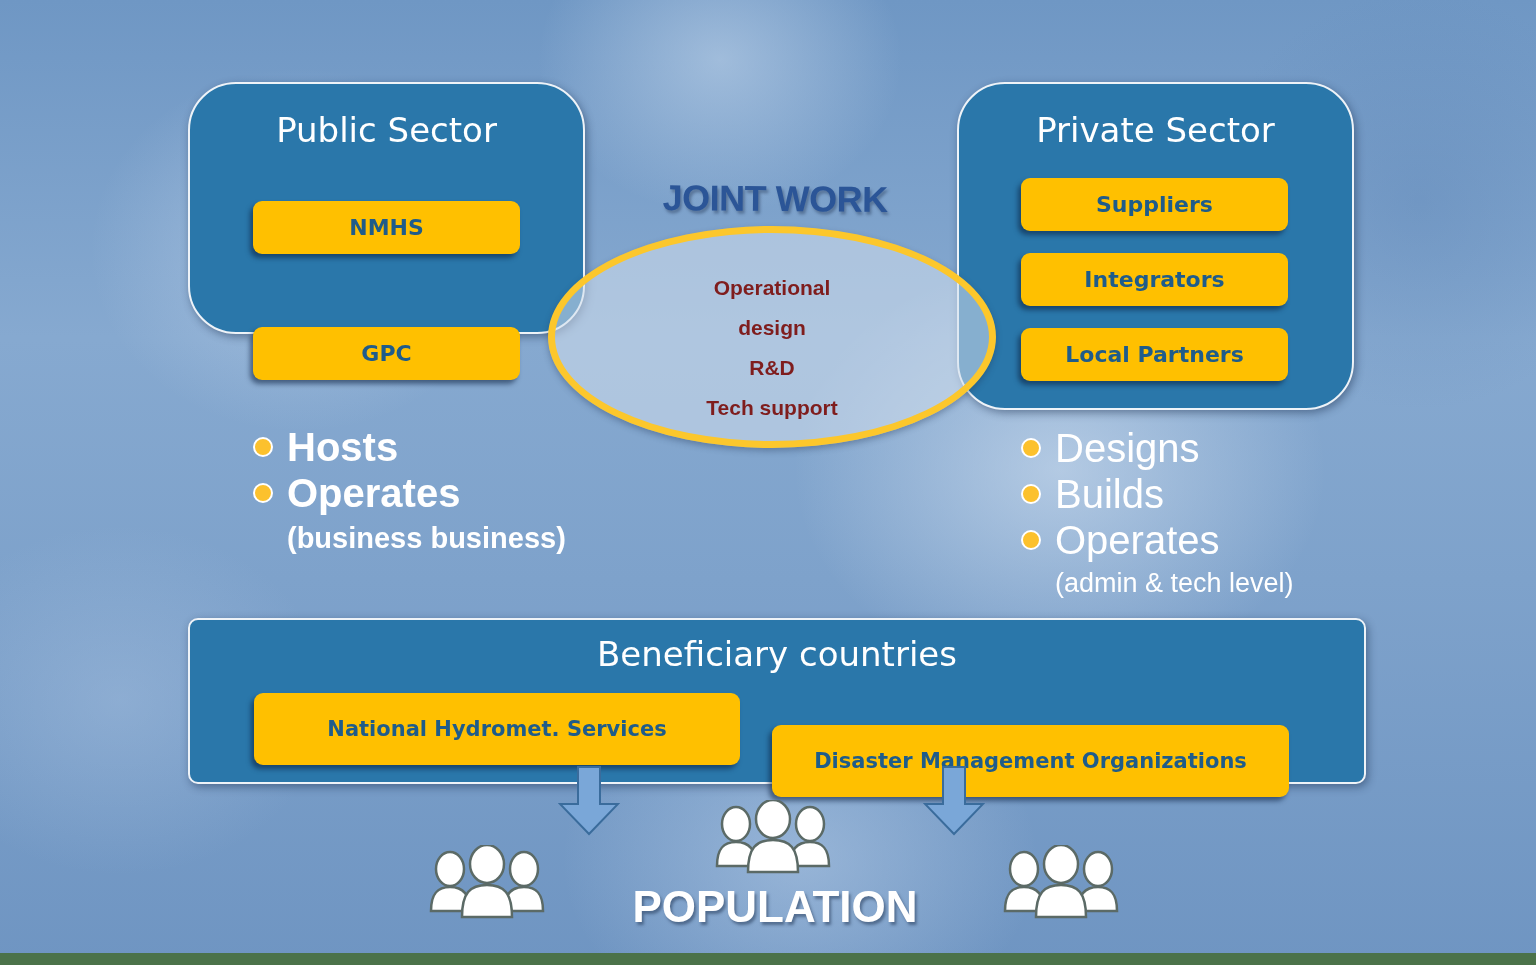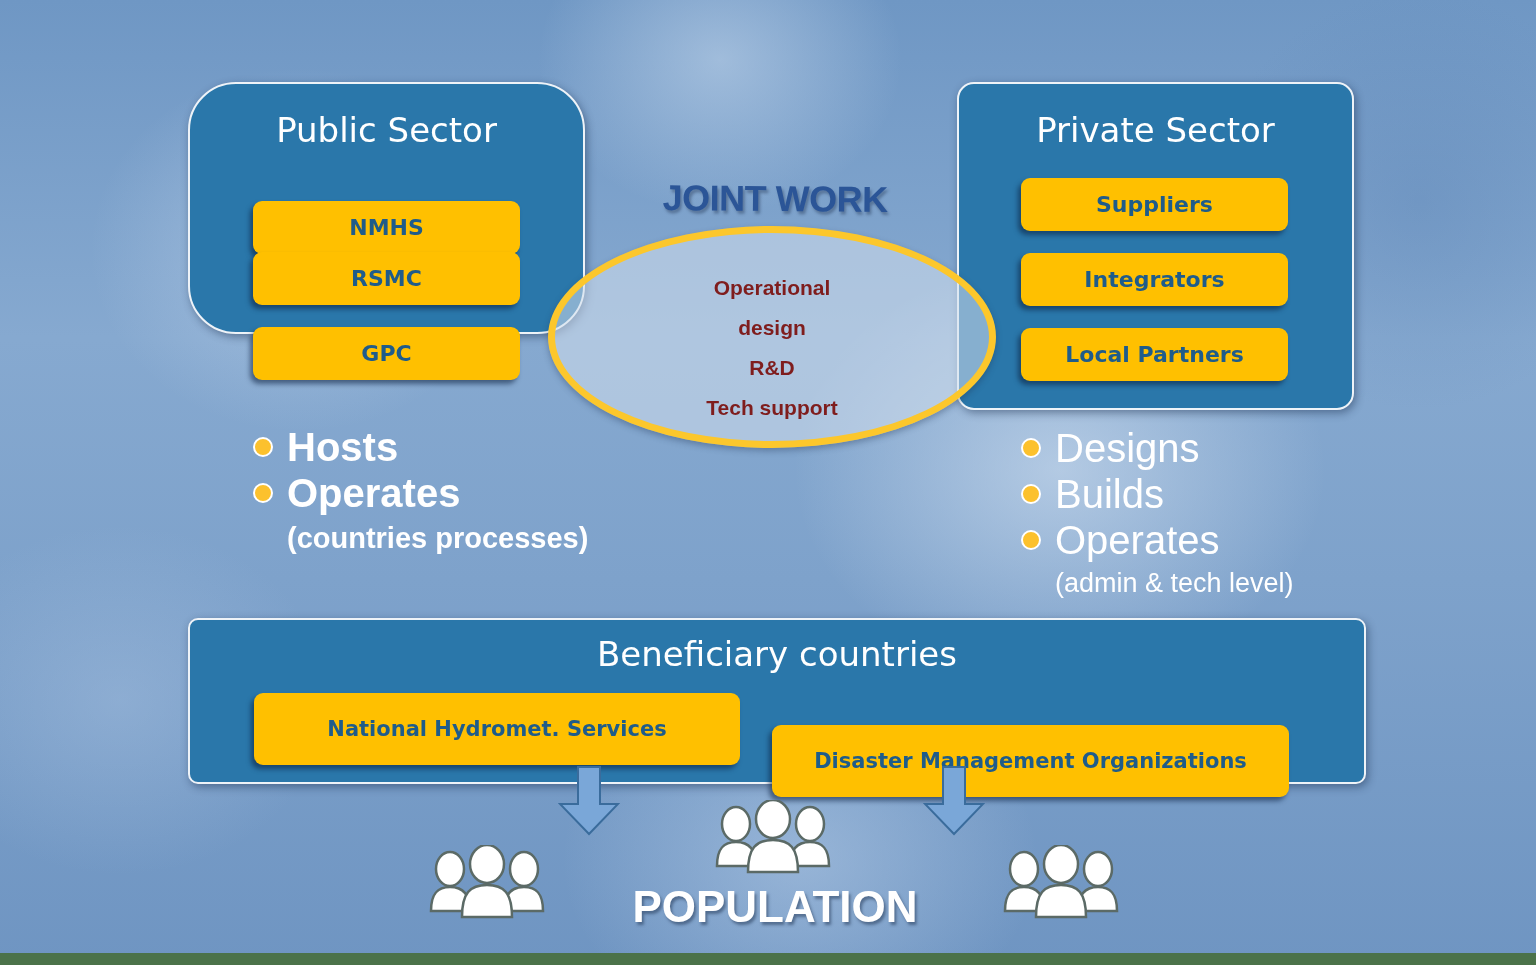--- a/index.html
+++ b/index.html
@@ -94,25 +94,24 @@
     position: absolute; left: 0; top: 953px; width: 1536px; height: 12px;
     background: #4b7249;
   }
 </style>
 </head>
 <body>
 
 <div class="sector" style="left:188px; top:82px; width:397px; height:252px;">
   <div class="sector-title" style="top:26px;">Public Sector</div>
   <div class="pill" style="left:63px; top:93px; width:267px; height:53px;margin-top:24px;">NMHS</div>
-  <div class="pill" style="left:63px; top:168px; width:267px; height:53px;">RSMC</div>
   <div class="pill" style="left:63px; top:243px; width:267px; height:53px;">GPC</div>
 </div>
 
-<div class="sector" style="left:957px; top:82px; width:397px; height:328px;border-radius:17px;">
+<div class="sector" style="left:957px; top:82px; width:397px; height:328px;">
   <div class="sector-title" style="top:26px;">Private Sector</div>
   <div class="pill" style="left:62px; top:94px; width:267px; height:53px;">Suppliers</div>
   <div class="pill" style="left:62px; top:169px; width:267px; height:53px;">Integrators</div>
   <div class="pill" style="left:62px; top:244px; width:267px; height:53px;">Local Partners</div>
 </div>
 
 <div class="joint-title">JOINT WORK</div>
 <div class="ellipse"></div>
 <div class="ellipse-text">
   <div>Operational</div>
@@ -123,21 +122,21 @@
 
 <div class="bullets" style="left:253px; top:424px;font-weight:bold;">
   <div class="bullet-row">
     <span class="dot"></span>
     <span>Hosts</span>
   </div>
   <div class="bullet-row">
     <span class="dot"></span>
     <span>Operates</span>
   </div>
-  <div class="sub">(countries processes)</div>
+  <div class="sub">(business business)</div>
 </div>
 
 <div class="bullets" style="left:1021px; top:425px;">
   <div class="bullet-row">
     <span class="dot"></span>
     <span>Designs</span>
   </div>
   <div class="bullet-row">
     <span class="dot"></span>
     <span>Builds</span>

